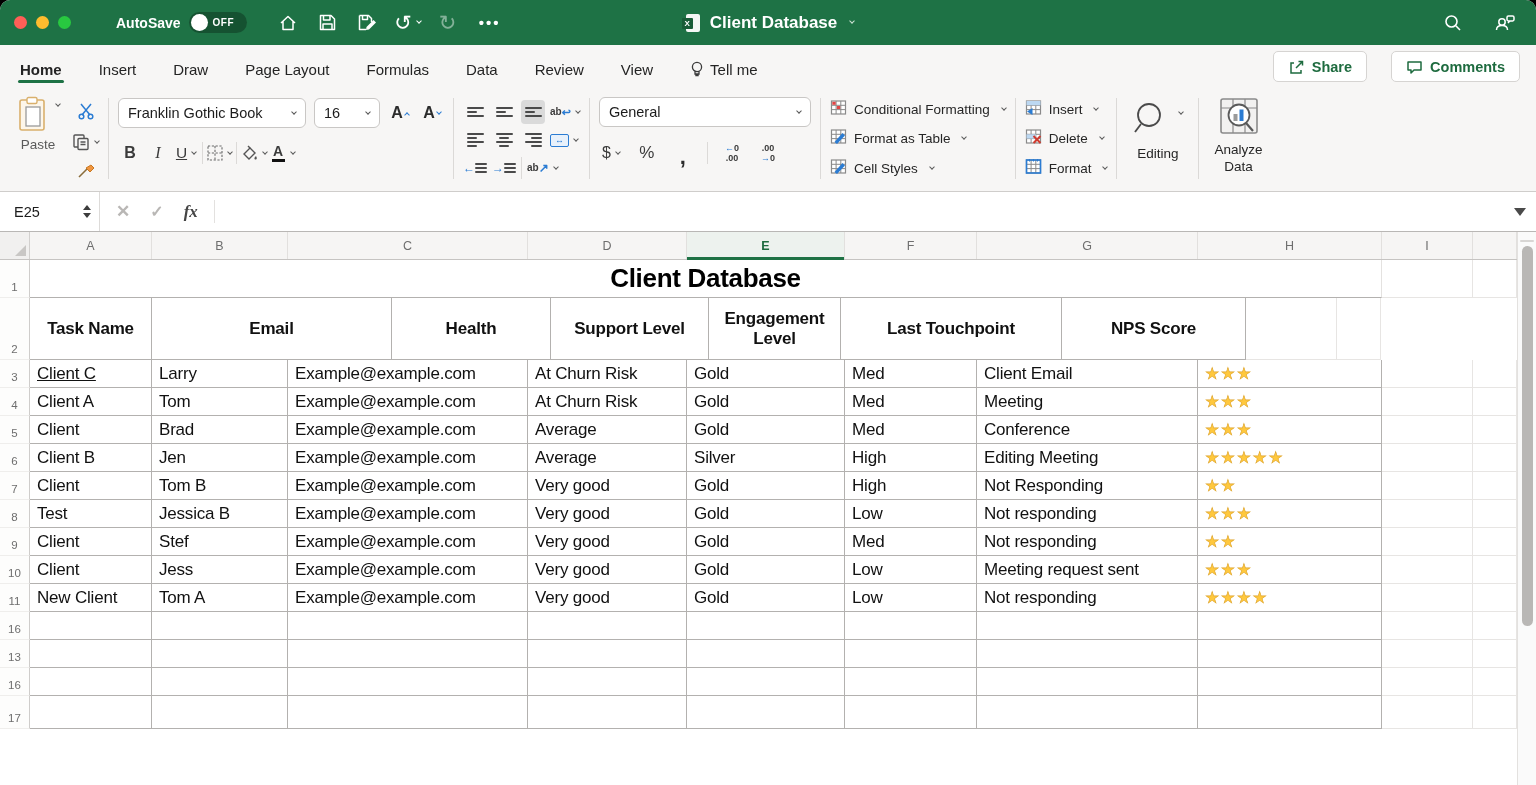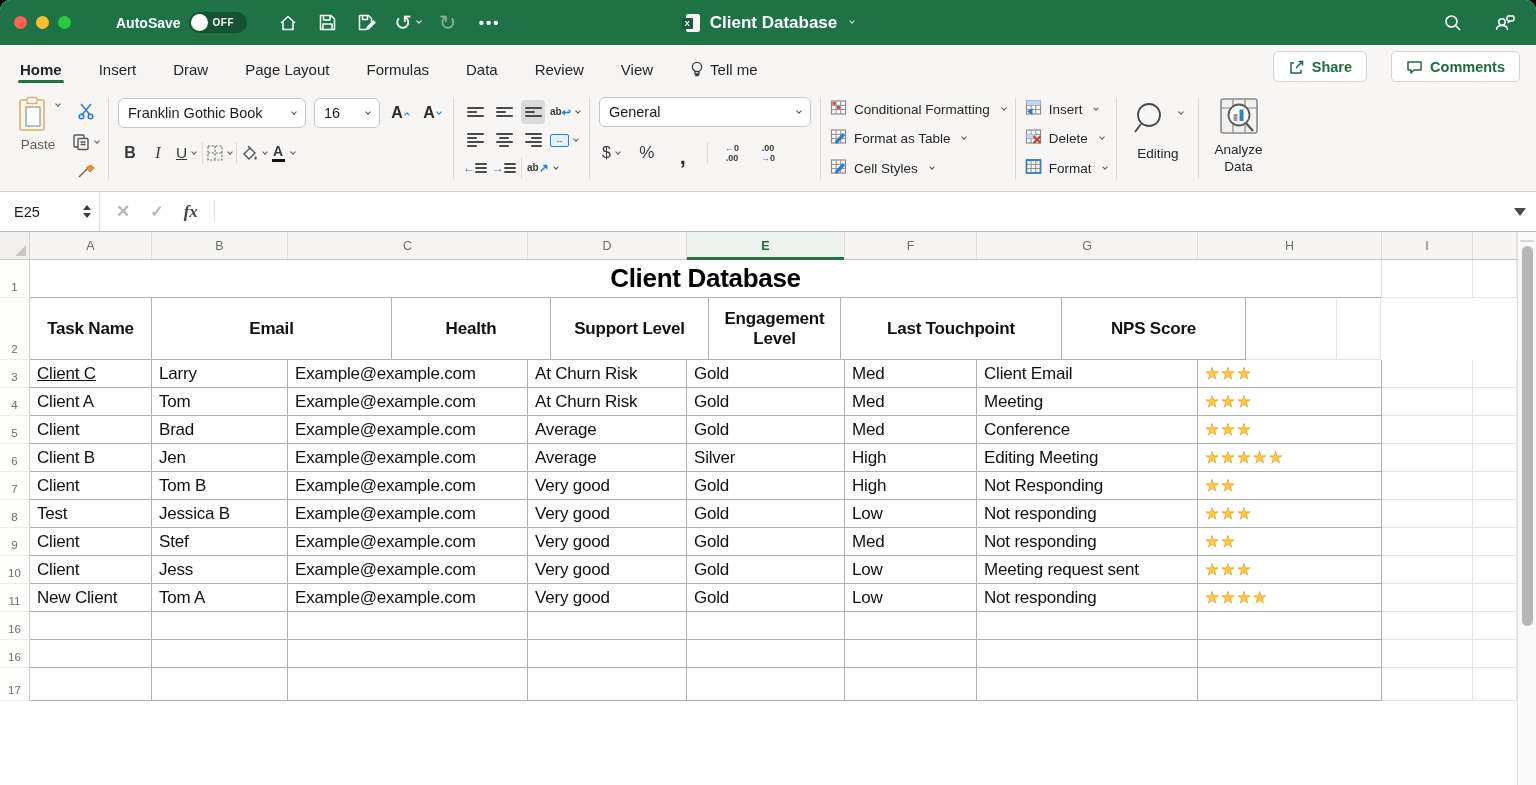--- a/index.html
+++ b/index.html
@@ -769,20 +769,33 @@
           <div class="tcell" style="width: 240px; flex: 0 0 240px; height: 28px;"></div>
           <div class="tcell" style="width: 159px; flex: 0 0 159px; height: 28px;"></div>
           <div class="tcell" style="width: 158px; flex: 0 0 158px; height: 28px;"></div>
           <div class="tcell" style="width: 132px; flex: 0 0 132px; height: 28px;"></div>
           <div class="tcell" style="width: 221px; flex: 0 0 221px; height: 28px;"></div>
           <div class="tcell" style="width: 184px; flex: 0 0 184px; height: 28px;"></div>
           <div class="lcell" style="width: 91px; flex: 0 0 91px; height: 28px;"></div>
           <div class="lcell" style="width: 44px; flex: 0 0 44px; height: 28px;"></div>
         </div>
         <div class="row" style="height: 28px;">
+          <div class="gut" style="height: 28px;">13</div>
+          <div class="tcell" style="width: 122px; flex: 0 0 122px; height: 28px;"></div>
+          <div class="tcell" style="width: 136px; flex: 0 0 136px; height: 28px;"></div>
+          <div class="tcell" style="width: 240px; flex: 0 0 240px; height: 28px;"></div>
+          <div class="tcell" style="width: 159px; flex: 0 0 159px; height: 28px;"></div>
+          <div class="tcell" style="width: 158px; flex: 0 0 158px; height: 28px;"></div>
+          <div class="tcell" style="width: 132px; flex: 0 0 132px; height: 28px;"></div>
+          <div class="tcell" style="width: 221px; flex: 0 0 221px; height: 28px;"></div>
+          <div class="tcell" style="width: 184px; flex: 0 0 184px; height: 28px;"></div>
+          <div class="lcell" style="width: 91px; flex: 0 0 91px; height: 28px;"></div>
+          <div class="lcell" style="width: 44px; flex: 0 0 44px; height: 28px;"></div>
+        </div>
+        <div class="row" style="height: 28px;">
           <div class="gut" style="height: 28px;">16</div>
           <div class="tcell" style="width: 122px; flex: 0 0 122px; height: 28px;"></div>
           <div class="tcell" style="width: 136px; flex: 0 0 136px; height: 28px;"></div>
           <div class="tcell" style="width: 240px; flex: 0 0 240px; height: 28px;"></div>
           <div class="tcell" style="width: 159px; flex: 0 0 159px; height: 28px;"></div>
           <div class="tcell" style="width: 158px; flex: 0 0 158px; height: 28px;"></div>
           <div class="tcell" style="width: 132px; flex: 0 0 132px; height: 28px;"></div>
           <div class="tcell" style="width: 221px; flex: 0 0 221px; height: 28px;"></div>
           <div class="tcell" style="width: 184px; flex: 0 0 184px; height: 28px;"></div>
           <div class="lcell" style="width: 91px; flex: 0 0 91px; height: 28px;"></div>

